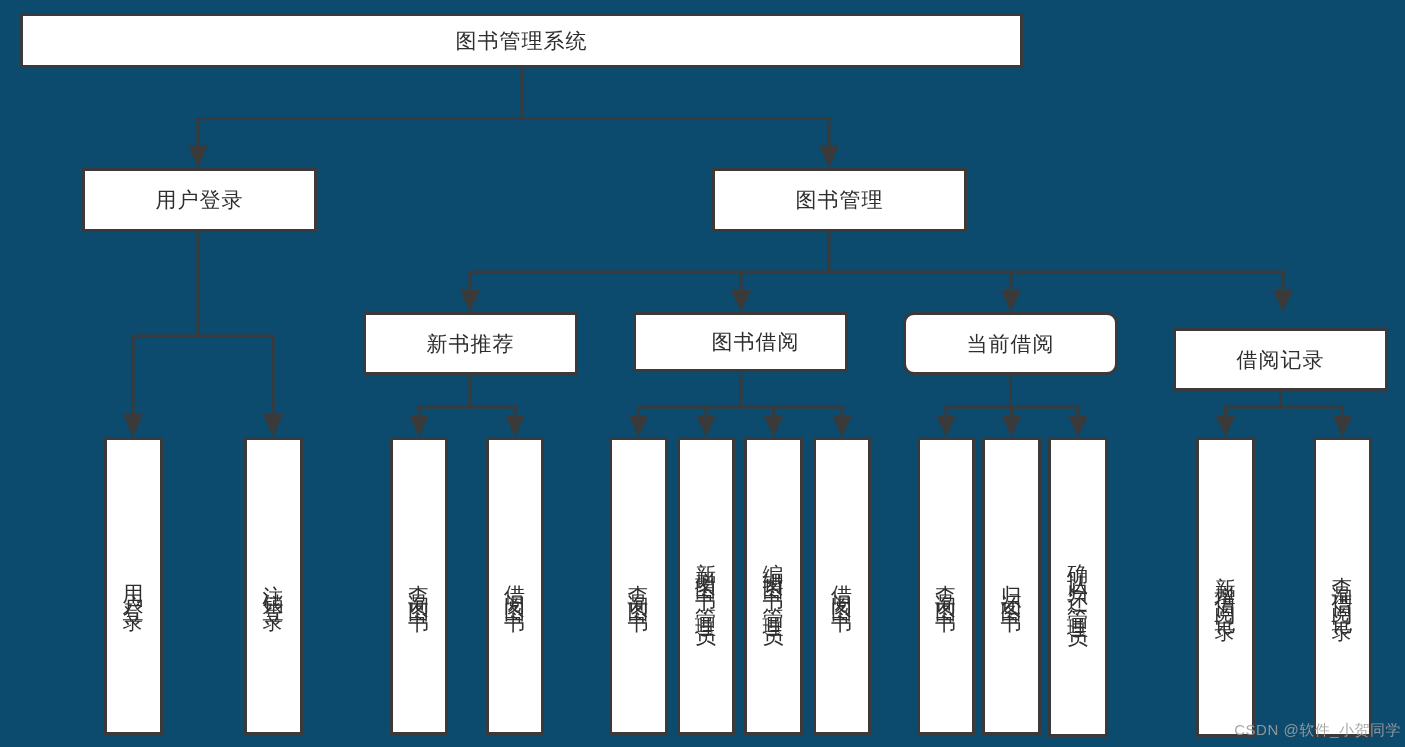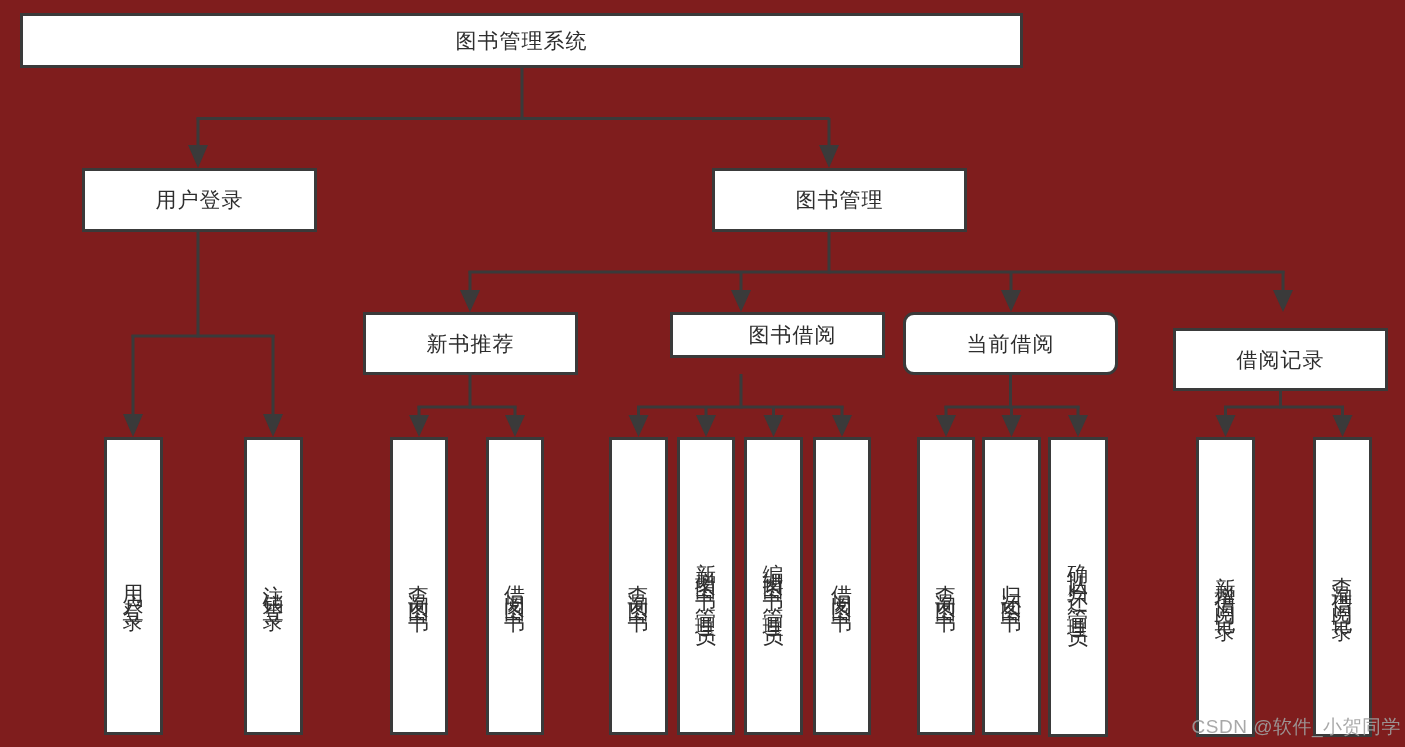--- a/index.html
+++ b/index.html
@@ -4,21 +4,21 @@
 <style>
   html, body {
     margin: 0;
     padding: 0;
     background: #ffffff;
   }
   #stage {
     position: relative;
     width: 1405px;
     height: 747px;
-    background: #7f1d1d;
+    background: #0c4a6e;
     overflow: hidden;
     font-family: "Liberation Sans", "DejaVu Sans", sans-serif;
   }
   #connectors {
     position: absolute;
     left: 0;
     top: 0;
     z-index: 0;
   }
   .box {
@@ -41,21 +41,21 @@
     font-size: 21px;
     writing-mode: vertical-rl;
     text-orientation: mixed;
     letter-spacing: 9px;
     line-height: 1;
   }
   #watermark {
     position: absolute;
     right: 4px;
     bottom: 7px;
-    font-size: 19px;
+    font-size: 15px;
     letter-spacing: 0.5px;
     color: rgba(158, 158, 158, 0.9);
     z-index: 2;
     white-space: nowrap;
   }
 </style>
 </head>
 <body>
 
 <div id="stage">
@@ -129,21 +129,21 @@
       <polygon points="1332.5,415 1352.5,415 1342.5,437"></polygon>
     </g>
   </svg>
 
   <div class="box hnode" style="left:20px; top:13px; width:1003px; height:55px;">图书管理系统</div>
 
   <div class="box hnode" style="left:82px; top:168px; width:235px; height:64px;">用户登录</div>
   <div class="box hnode" style="left:712px; top:168px; width:255px; height:64px;">图书管理</div>
 
   <div class="box hnode" style="left:363px; top:312px; width:215px; height:63px;">新书推荐</div>
-  <div class="box hnode" style="left:670px; top:312px; width:215px; height:46px;padding-left:30px;">图书借阅</div>
+  <div class="box hnode" style="left:633px; top:312px; width:215px; height:60px;padding-left:30px;">图书借阅</div>
   <div class="box hnode" style="left:903px; top:312px; width:215px; height:63px;border-radius:11px;">当前借阅</div>
   <div class="box hnode" style="left:1173px; top:328px; width:215px; height:63px;">借阅记录</div>
 
   <div class="box vnode" style="left:104px; top:437px; width:59px; height:298px;">用户登录</div>
   <div class="box vnode" style="left:244px; top:437px; width:59px; height:298px;">注销登录</div>
 
   <div class="box vnode" style="left:390px; top:437px; width:58px; height:298px;">查询图书</div>
   <div class="box vnode" style="left:486px; top:437px; width:58px; height:298px;">借阅图书</div>
 
   <div class="box vnode" style="left:609px; top:437px; width:59px; height:298px;">查询图书</div>

